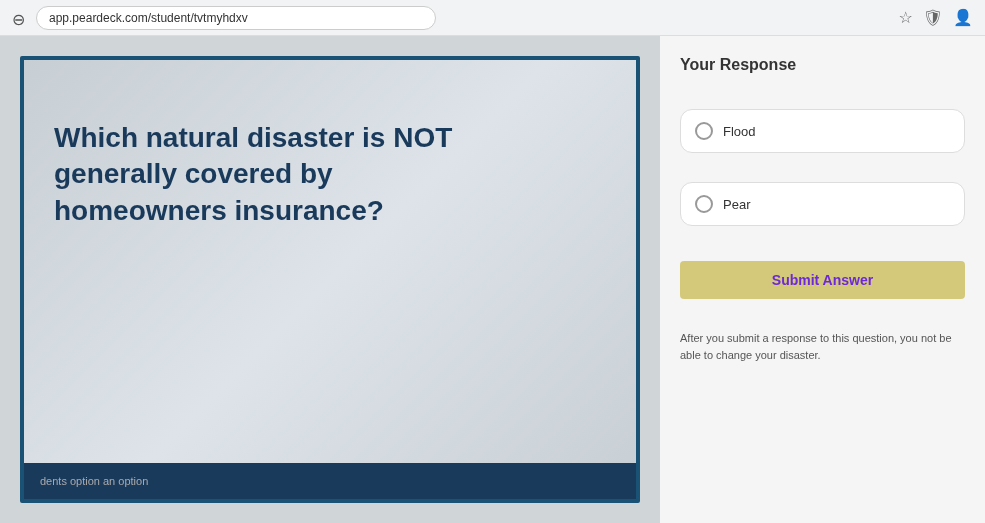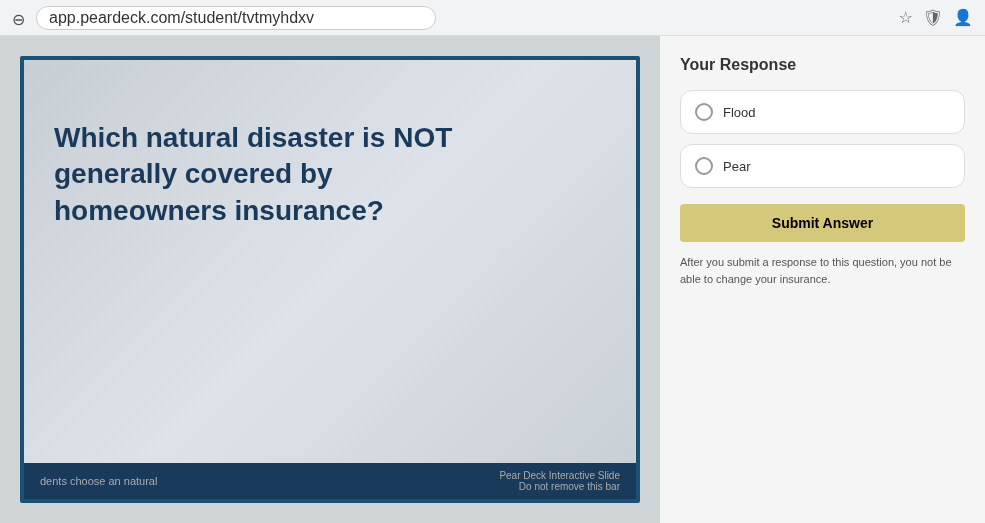--- a/index.html
+++ b/index.html
@@ -32,21 +32,21 @@
       color: #555;
     }
 
     .address-bar {
       flex: 1;
       height: 24px;
       background: #fff;
       border: 1px solid #ccc;
       border-radius: 12px;
       padding: 0 12px;
-      font-size: 16px;
+      font-size: 12px;
       color: #333;
       display: flex;
       align-items: center;
       max-width: 400px;
     }
 
     .browser-actions {
       display: flex;
       gap: 10px;
       margin-left: auto;
@@ -123,20 +123,21 @@
       text-align: right;
     }
 
     
     .right-panel {
       flex: 1;
       background: #f5f5f5;
       padding: 20px 20px;
       display: flex;
       flex-direction: column;
+      gap: 19px;
     }
 
     .response-title {
       font-size: 16px;
       font-weight: bold;
       color: #333;
       margin-bottom: 16px;
     }
 
     .option-item {
@@ -160,21 +161,21 @@
       flex-shrink: 0;
     }
 
     .option-label {
       font-size: 13px;
       color: #333;
     }
 
     .submit-btn {
       background: #d4c97a;
-      color: #000000;
+      color: #6d28d9;
       border: none;
       border-radius: 4px;
       padding: 11px;
       width: 100%;
       font-size: 14px;
       font-weight: bold;
       cursor: pointer;
       margin-top: 6px;
       margin-bottom: 12px;
     }
@@ -200,41 +201,37 @@
   </div>
 </div>
 
 <div class="main-content">
 
   <div class="slide-area">
     <div class="slide-inner">
       <div class="slide-question">Which natural disaster is NOT generally covered by homeowners insurance?</div>
 
       <div class="slide-bottom-bar">
-        <span class="bottom-bar-left">dents choose an natural</span>
-        <div class="bottom-bar-right">
-          <div>Pear Deck Interactive Slide</div>
-          <div>Do not remove this bar</div>
-        </div>
+        <span class="bottom-bar-left">dents option an option</span>
       </div>
     </div>
   </div>
 
   <div class="right-panel">
     <div class="response-title">Your Response</div>
 
     <div class="option-item">
       <div class="radio-circle"></div>
       <span class="option-label">Flood</span>
     </div>
 
     <div class="option-item">
       <div class="radio-circle"></div>
       <span class="option-label">Pear</span>
     </div>
 
 
     <button class="submit-btn">Submit Answer</button>
 
-    <div class="after-submit-text">After you submit a response to this question, you not be able to change your insurance.</div>
+    <div class="after-submit-text">After you submit a response to this question, you not be able to change your disaster.</div>
   </div>
 
 </div>
 
 </body></html>

